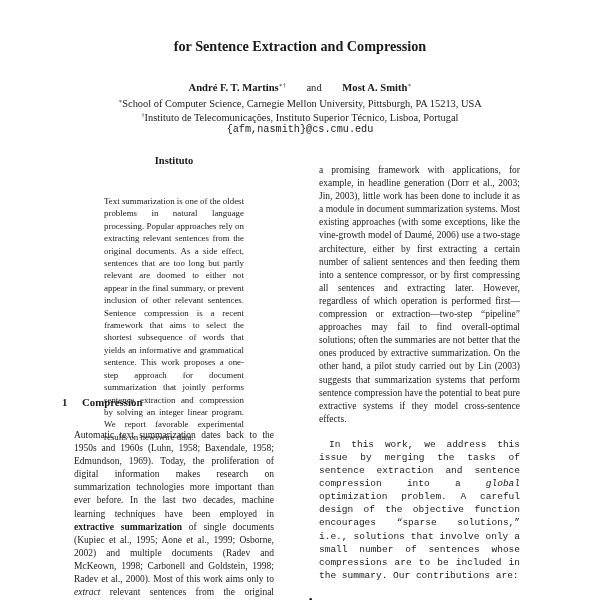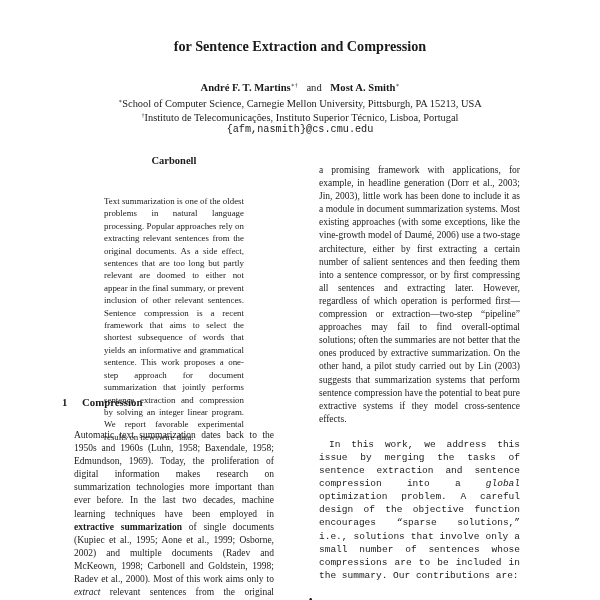--- a/index.html
+++ b/index.html
@@ -31,21 +31,21 @@
     }
     .authors {
       position: absolute;
       left: 0; width: 600px;
       top: 79px;
       text-align: center;
       font-size: 10.6px;
       line-height: 13px;
     }
     .authors .name { font-weight: bold; }
-    .authors .and { margin: 0 6px; }
+    .authors .and { margin: 0 18px; }
     .authors sup { font-size: 6px; vertical-align: 4px; font-weight: normal; }
     .affil {
       position: absolute;
       left: 0; width: 600px;
       text-align: center;
       font-size: 10.4px;
       line-height: 13px;
     }
     .affil sup { font-size: 6px; vertical-align: 4px; }
     .affil1 { top: 95px; }
@@ -128,21 +128,21 @@
 
   <div class="affil affil1">
     <sup>∗</sup><span>School of Computer Science, Carnegie Mellon University, Pittsburgh, PA 15213, USA</span>
   </div>
   <div class="affil affil2">
     <sup>†</sup><span>Instituto de Telecomunicações, Instituto Superior Técnico, Lisboa, Portugal</span>
   </div>
 
   <div class="email">{afm,nasmith}@cs.cmu.edu</div>
 
-  <div class="abstract-head">Carbonell</div>
+  <div class="abstract-head">Instituto</div>
   <div class="col abstract-body">
     <p>Text summarization is one of the oldest problems in natural language processing. Popular approaches rely on extracting relevant sentences from the original documents. As a side effect, sentences that are too long but partly relevant are doomed to either not appear in the final summary, or prevent inclusion of other relevant sentences. Sentence compression is a recent framework that aims to select the shortest subsequence of words that yields an informative and grammatical sentence. This work proposes a one-step approach for document summarization that jointly performs sentence extraction and compression by solving an integer linear program. We report favorable experimental results on newswire data.</p>
   </div>
 
   <div class="section-head">
     <span class="num">1</span><span>Compression</span>
   </div>
 
   <div class="col intro-body">
     <p><span>Automatic text summarization dates back to the 1950s and 1960s (Luhn, 1958; Baxendale, 1958; Edmundson, 1969). Today, the proliferation of digital information makes research on summarization technologies more important than ever before. In the last two decades, machine learning techniques have been employed in </span><b>extractive summarization</b><span> of single documents (Kupiec et al., 1995; Aone et al., 1999; Osborne, 2002) and multiple documents (Radev and McKeown, 1998; Carbonell and Goldstein, 1998; Radev et al., 2000). Most of this work aims only to </span><i>extract</i><span> relevant sentences from the original documents and present them as the summary; this simplification of the problem yields scalable solutions.</span></p>

